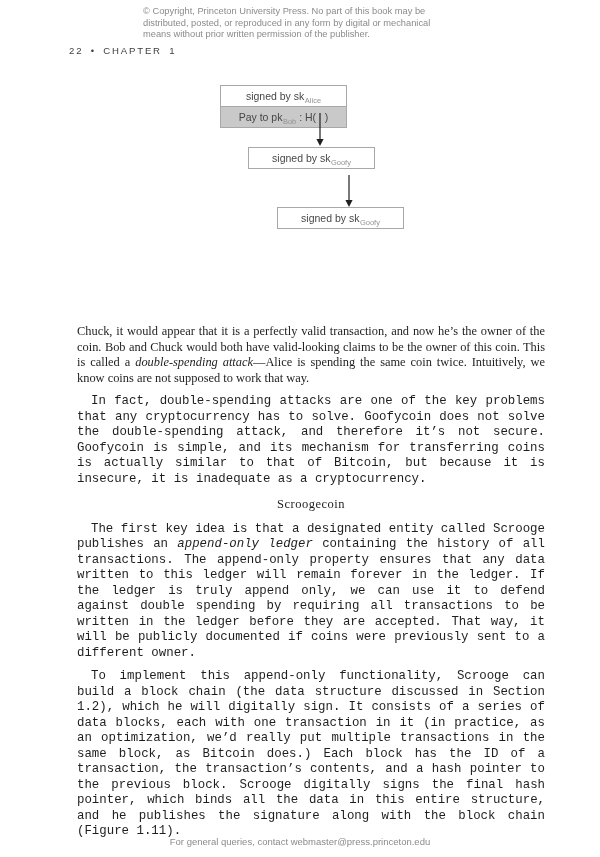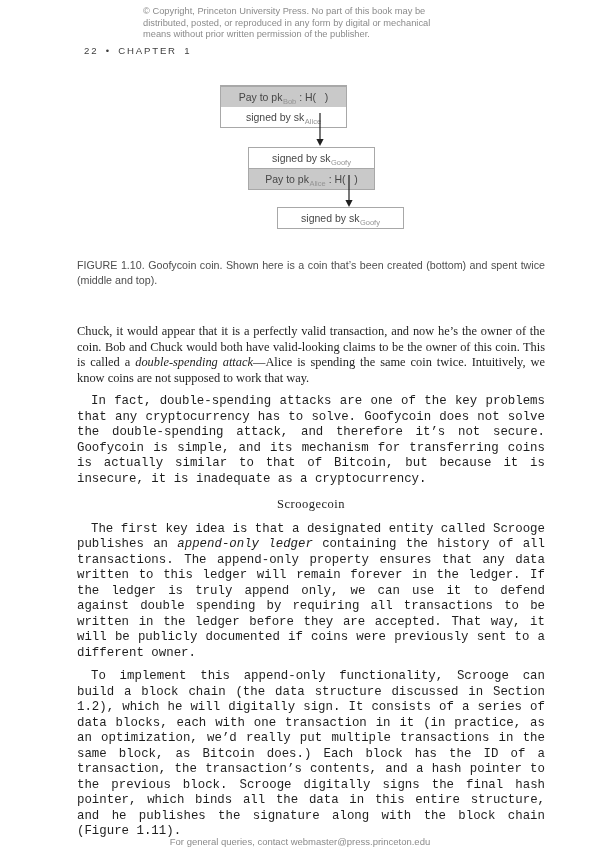--- a/index.html
+++ b/index.html
@@ -8,21 +8,21 @@
     font-family:"Liberation Sans", sans-serif; overflow:hidden;
   }
   .page { position:absolute; left:0; top:0; width:600px; height:718px; background:#fff; }
 
   .copyright {
     position:absolute; top:6px; left:143px; width:320px;
     font-size:9.3px; line-height:11.6px; color:#8b8b8b;
     white-space:pre-line;
   }
   .running-header {
-    position:absolute; top:45px; left:84px;
+    position:absolute; top:45px; left:69px;
     font-size:9.6px; letter-spacing:1.8px; word-spacing:3px; color:#3e3e3e;
   }
 
   .figure { position:absolute; top:85px; left:0; width:600px; height:173px; }
   .fbox {
     position:absolute; width:127px; box-sizing:border-box;
     border:1px solid #a8a8a8; background:#fff;
   }
   .fbox1 { left:220px; top:0; }
   .fbox2 { left:248px; top:62px; }
@@ -69,46 +69,44 @@
 
   <div class="copyright">© Copyright, Princeton University Press. No part of this book may be
 distributed, posted, or reproduced in any form by digital or mechanical
 means without prior written permission of the publisher.</div>
 
   <div class="running-header">22 • CHAPTER 1</div>
 
   <div class="figure">
 
     <div class="fbox fbox1">
+      <div class="frow signed"><span>signed by sk</span><sub class="fsub">Alice</sub></div>
       <div class="frow payload"><span>Pay to pk</span><sub class="fsub">Bob</sub><span> : H(&nbsp;&nbsp;&nbsp;)</span></div>
-      <div class="frow signed"><span>signed by sk</span><sub class="fsub">Alice</sub></div>
     </div>
 
     <div class="fbox fbox2">
       <div class="frow signed"><span>signed by sk</span><sub class="fsub">Goofy</sub></div>
-      <div class="frow payload"><span>Pay to pk</span><sub class="fsub">Alice</sub><span> : H(&nbsp;&nbsp;&nbsp;)</span></div>
     </div>
 
     <div class="fbox fbox3">
       <div class="frow signed"><span>signed by sk</span><sub class="fsub">Goofy</sub></div>
     </div>
 
     <svg class="fig-arrows" width="600" height="173" viewBox="0 0 600 173">
       <g>
         <line x1="320" y1="28" x2="320" y2="55" stroke="#1f1f1f" stroke-width="1.2"></line>
         <polygon points="316.4,54 323.6,54 320,61" fill="#1f1f1f"></polygon>
       </g>
       <g>
         <line x1="349" y1="90" x2="349" y2="116" stroke="#1f1f1f" stroke-width="1.2"></line>
         <polygon points="345.4,115 352.6,115 349,122" fill="#1f1f1f"></polygon>
       </g>
     </svg>
   </div>
 
-  <div class="caption">FIGURE 1.10. Goofycoin coin. Shown here is a coin that’s been created (bottom) and spent twice (middle and top).</div>
 
   <div class="body-text">
     <p class="para"><span>Chuck, it would appear that it is a perfectly valid transaction, and now he’s the owner of the coin. Bob and Chuck would both have valid-looking claims to be the owner of this coin. This is called a </span><span class="it">double-spending attack</span><span>—Alice is spending the same coin twice. Intuitively, we know coins are not supposed to work that way.</span></p>
     <p class="para indent"><span>In fact, double-spending attacks are one of the key problems that any cryptocurrency has to solve. Goofycoin does not solve the double-spending attack, and therefore it’s not secure. Goofycoin is simple, and its mechanism for transferring coins is actually similar to that of Bitcoin, but because it is insecure, it is inadequate as a cryptocurrency.</span></p>
     <h3 class="heading">Scroogecoin</h3>
     <p class="para indent"><span>The first key idea is that a designated entity called Scrooge publishes an </span><span class="it">append-only ledger</span><span> containing the history of all transactions. The append-only property ensures that any data written to this ledger will remain forever in the ledger. If the ledger is truly append only, we can use it to defend against double spending by requiring all transactions to be written in the ledger before they are accepted. That way, it will be publicly documented if coins were previously sent to a different owner.</span></p>
     <p class="para indent"><span>To implement this append-only functionality, Scrooge can build a block chain (the data structure discussed in Section 1.2), which he will digitally sign. It consists of a series of data blocks, each with one transaction in it (in practice, as an optimization, we’d really put multiple transactions in the same block, as Bitcoin does.) Each block has the ID of a transaction, the transaction’s contents, and a hash pointer to the previous block. Scrooge digitally signs the final hash pointer, which binds all the data in this entire structure, and he publishes the signature along with the block chain (Figure 1.11).</span></p>
   </div>
 
   <div class="footer">For general queries, contact webmaster@press.princeton.edu</div>

